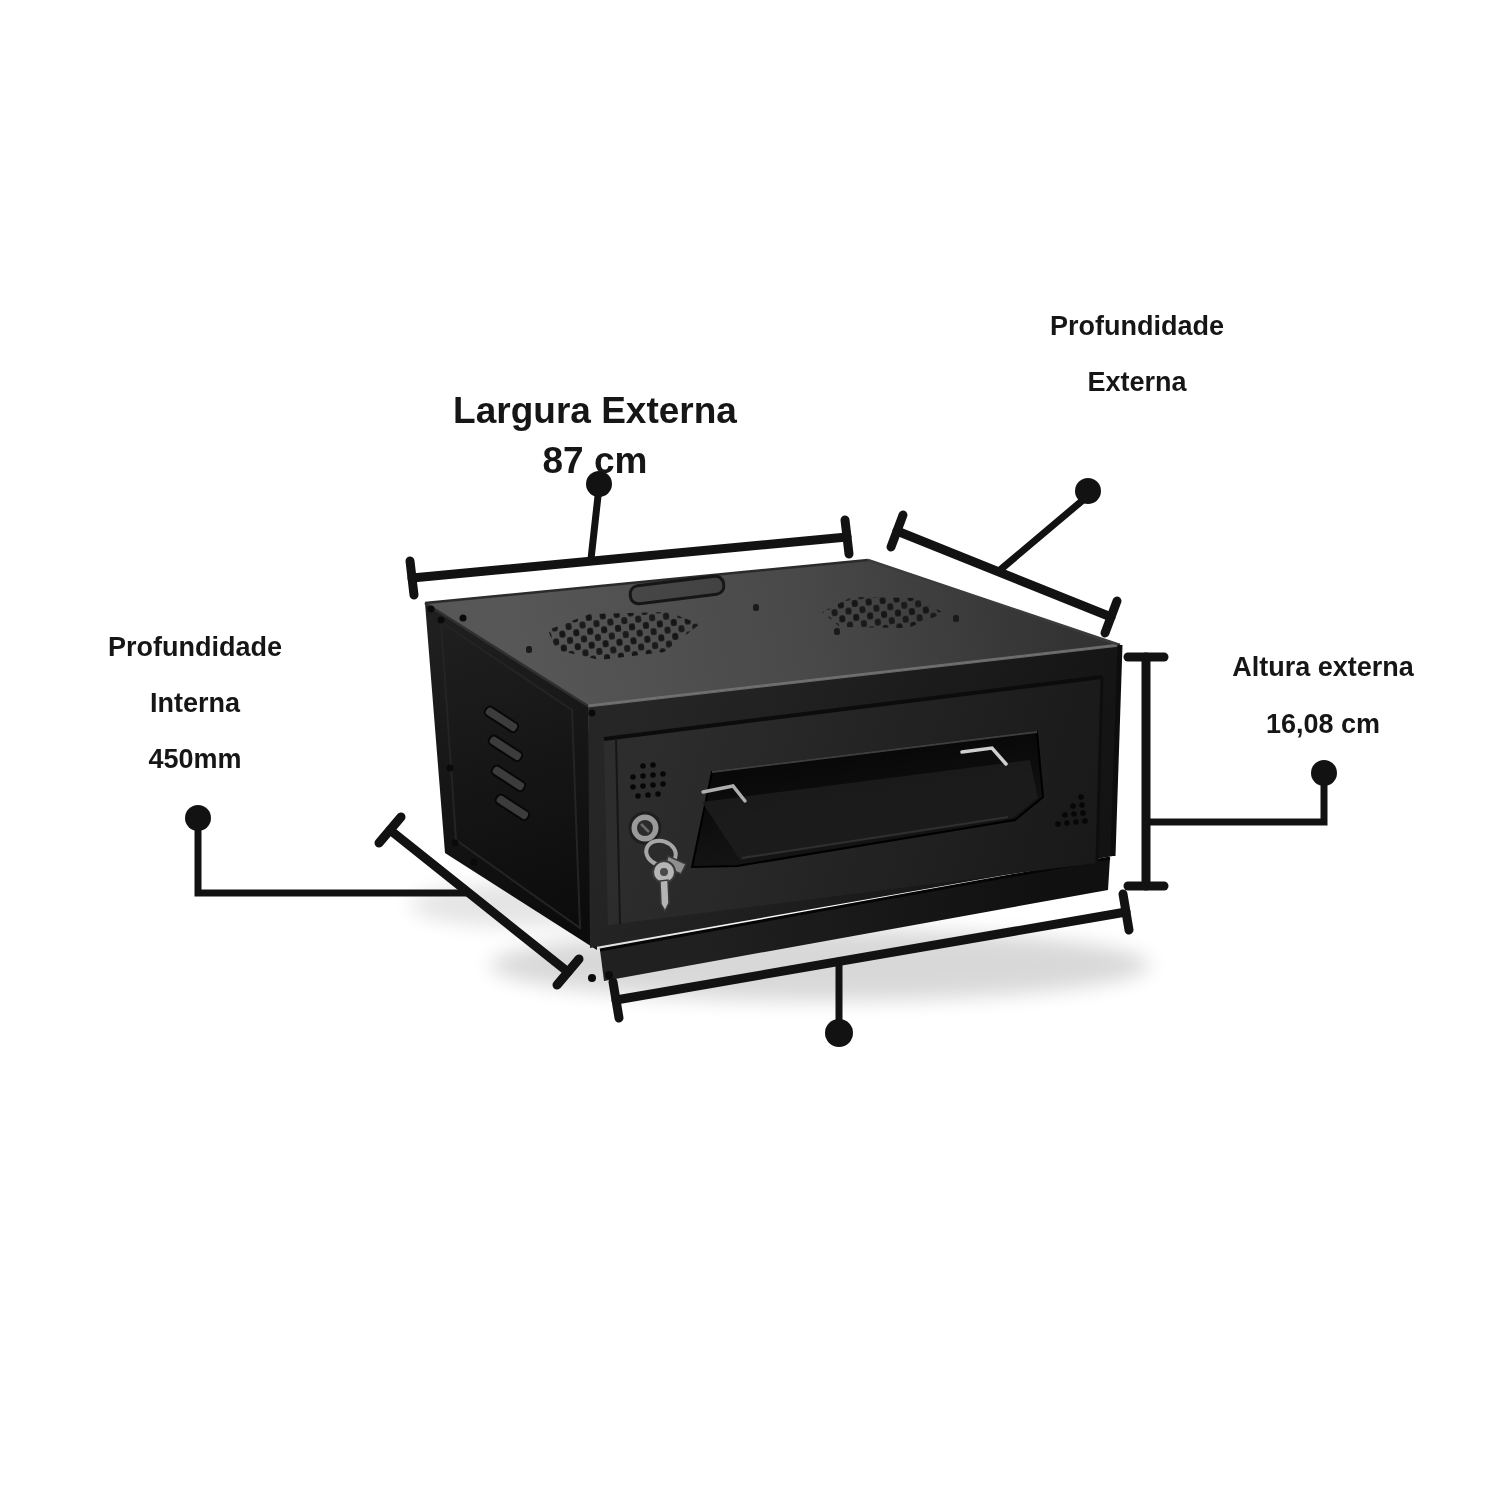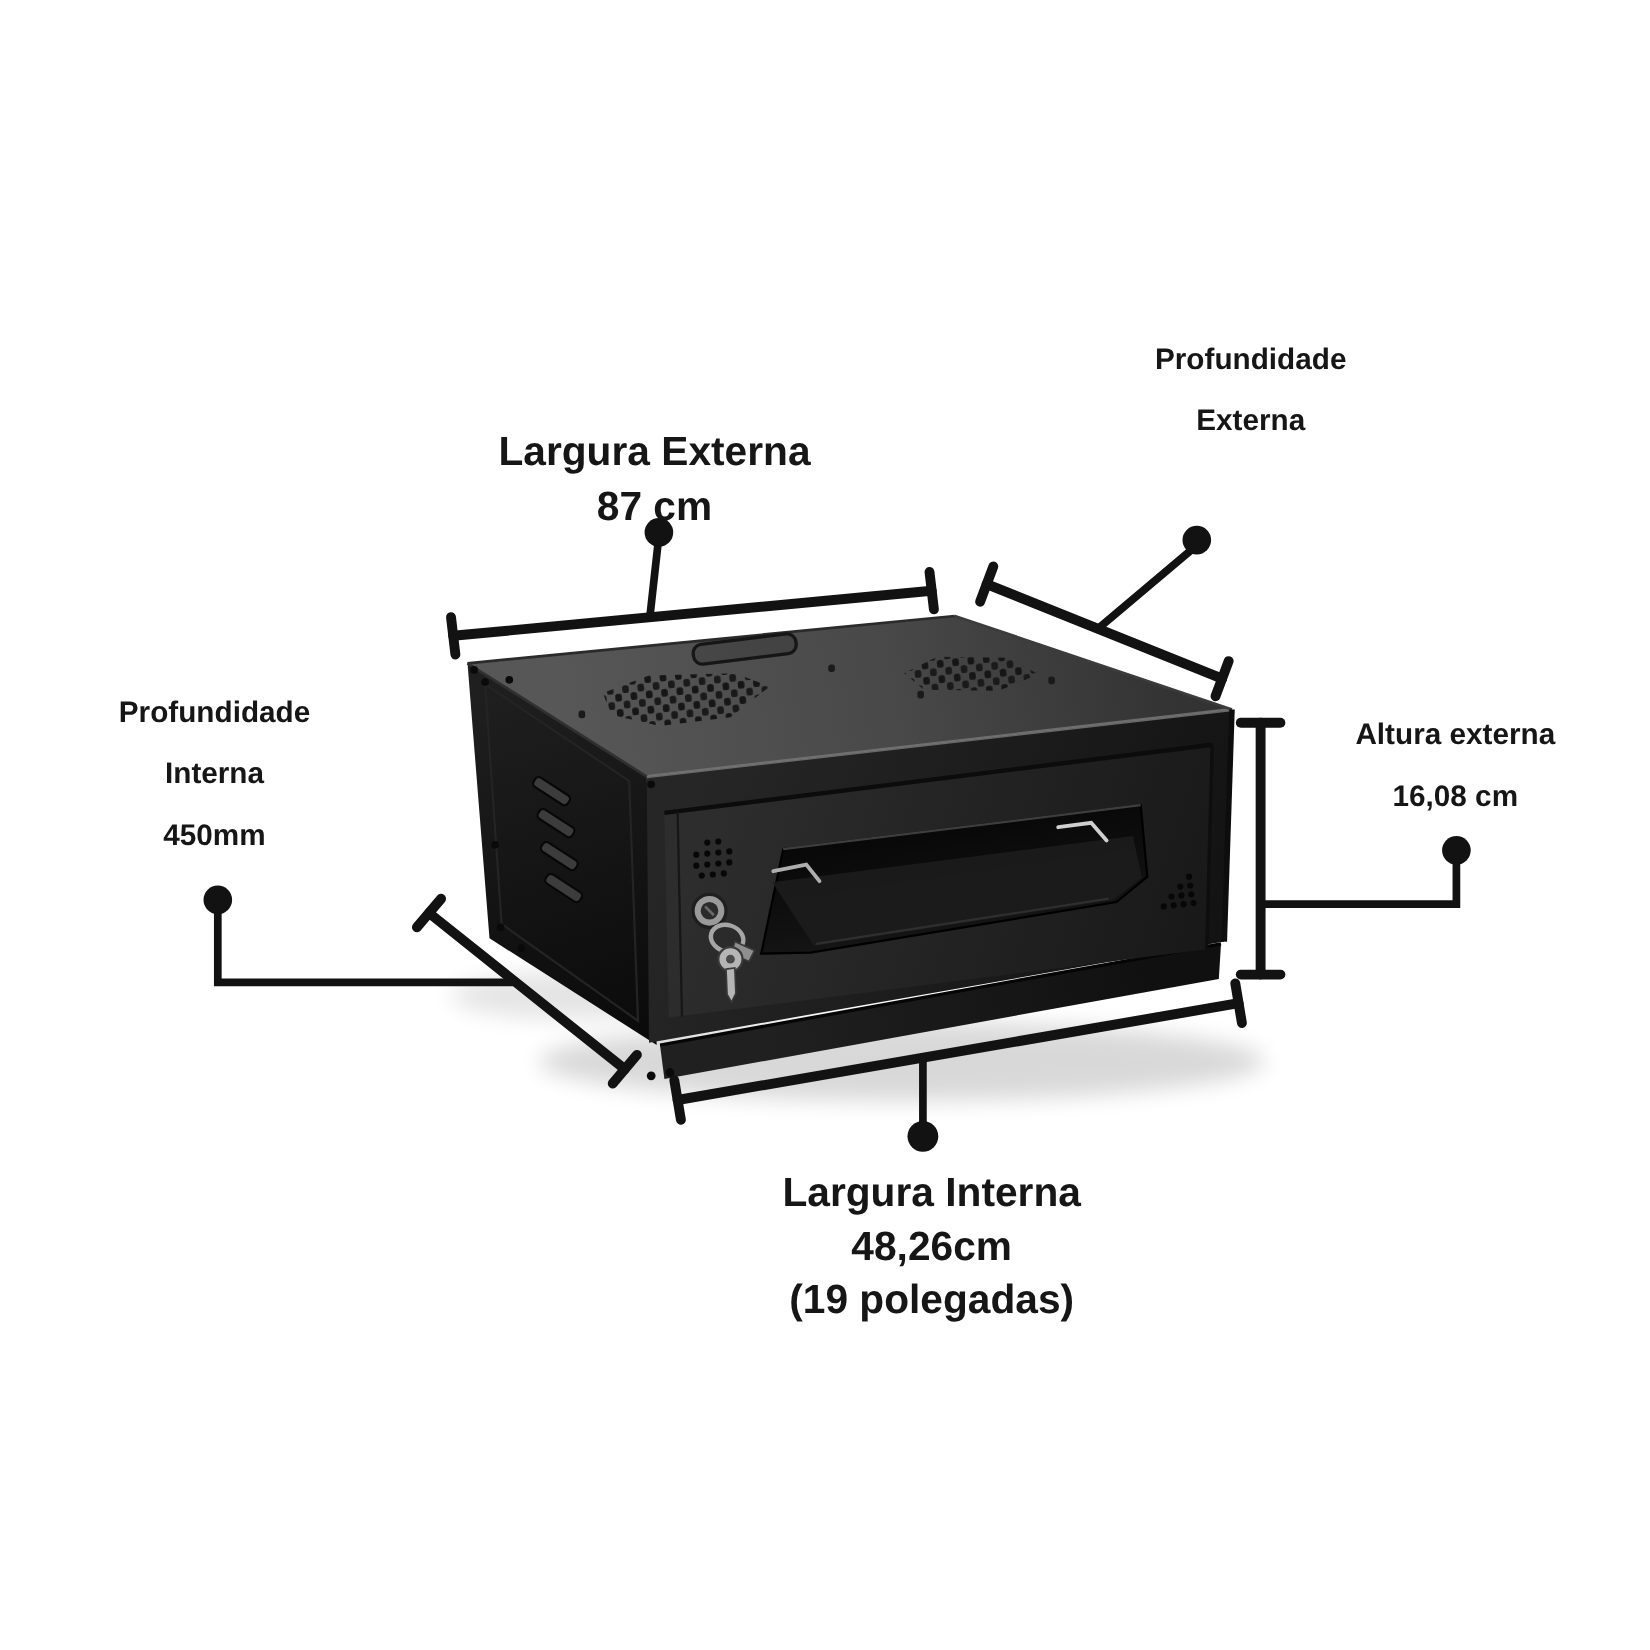--- a/index.html
+++ b/index.html
@@ -226,19 +226,14 @@
     <div class="line">Profundidade</div>
     <div class="line">Interna</div>
     <div class="line">450mm</div>
   </div>
 
   <div class="label lbl-big" id="lbl-altura-externa">
     <div class="line">Altura externa</div>
     <div class="line">16,08 cm</div>
   </div>
 
-  <div class="label lbl-mid" id="lbl-largura-interna">
-    <div class="line">Largura Interna</div>
-    <div class="line">48,26cm</div>
-    <div class="line">(19 polegadas)</div>
-  </div>
 
 </div>
 
 </body></html>

